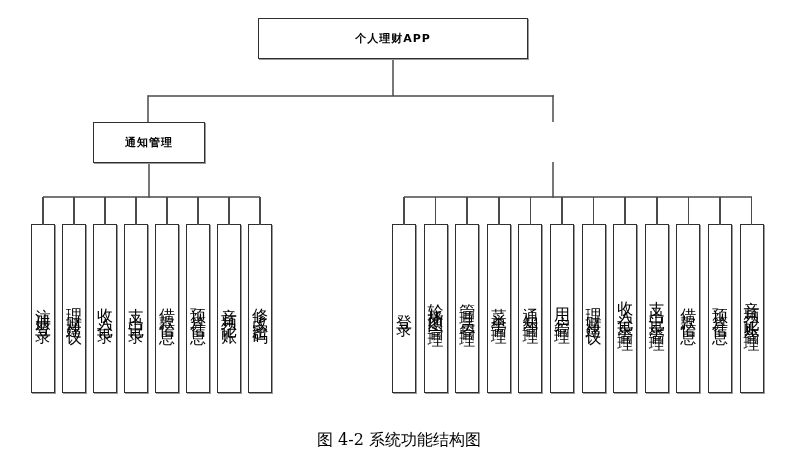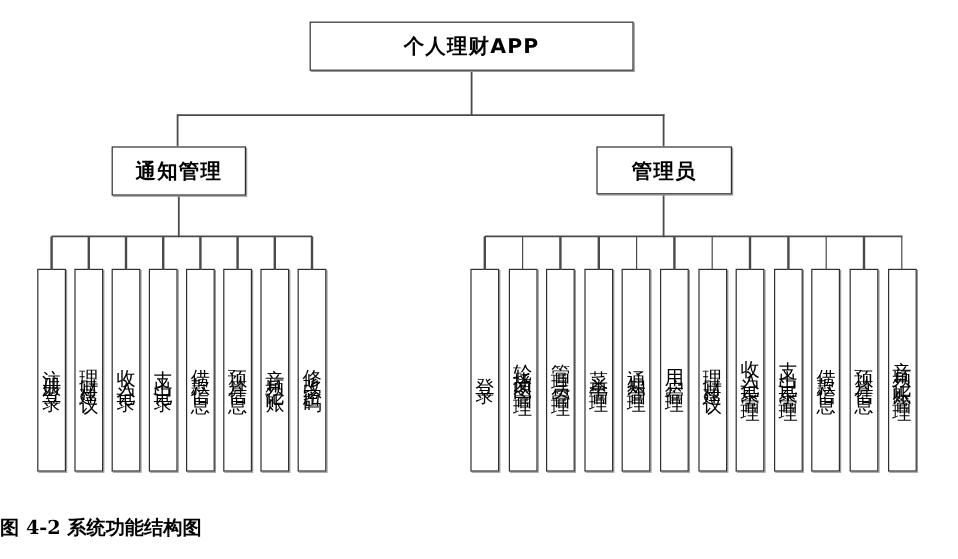--- a/index.html
+++ b/index.html
@@ -24,21 +24,21 @@
     background: #ffffff;
     border: 1.5px solid #2f2f2f;
     box-shadow: 1px 1px 0 #9a9a9a;
     display: flex;
     align-items: center;
     justify-content: center;
     text-align: center;
   }
   .node.header {
     font-weight: bold;
-    font-size: 17px;
+    font-size: 11px;
     letter-spacing: 1px;
   }
   .root-node   { left: 258px; top: 18px;  width: 270px; height: 41px; font-size: 18px; }
   .user-node   { left: 93px;  top: 122px; width: 112px; height: 41px; }
   .admin-node  { left: 497px; top: 122px; width: 113px; height: 40px; }
 
   .row {
     position: absolute;
     top: 224px;
     display: flex;
@@ -71,25 +71,24 @@
     top: -28px;
     left: calc(50% - 0.75px);
     width: 1.5px;
     height: 28px;
     background: #4a4a4a;
   }
   .caption {
     position: absolute;
     left: 0; right: 0;
     top: 430px;
-    text-align: left;
+    text-align: center;
     font-family: "DejaVu Serif", "Liberation Serif", serif;
     font-size: 16px;
     color: #000000;
-    font-weight: bold;
   }
 </style>
 </head>
 <body>
 
 <div class="stage">
 
   <svg class="connectors" viewBox="0 0 798 466" xmlns="http://www.w3.org/2000/svg">
 
     <line x1="393" y1="59" x2="393" y2="96" stroke="#4a4a4a" stroke-width="1.5"></line>
@@ -107,23 +106,20 @@
   </svg>
 
   <div class="node header root-node">
     <span>个人理财APP</span>
   </div>
 
   <div class="node header user-node">
     <span>通知管理</span>
   </div>
 
-  <div class="node header admin-node">
-    <span>管理员</span>
-  </div>
 
   <div class="row row-left">
     <div class="leaf">注册登录</div>
     <div class="leaf">理财建议</div>
     <div class="leaf">收入记录</div>
     <div class="leaf">支出记录</div>
     <div class="leaf">借款信息</div>
     <div class="leaf">预算信息</div>
     <div class="leaf">音频记账</div>
     <div class="leaf">修改密码</div>

